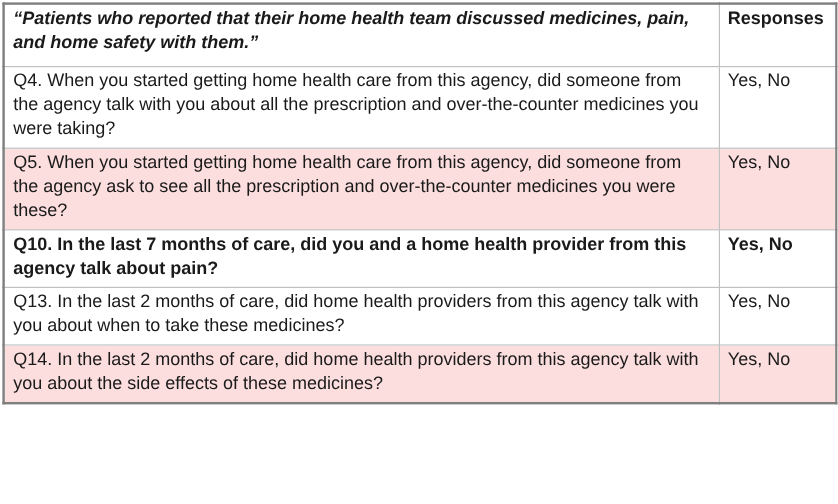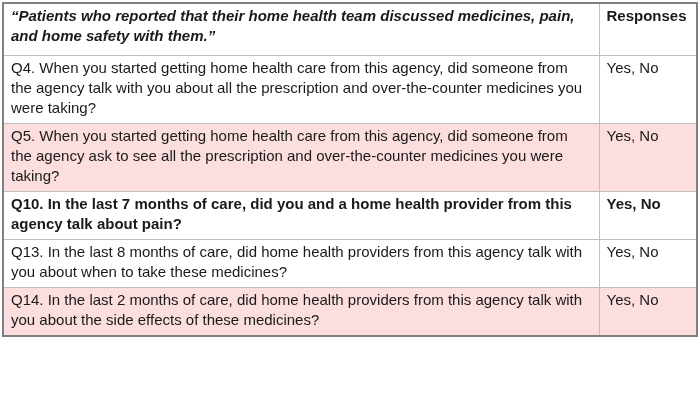--- a/index.html
+++ b/index.html
@@ -63,32 +63,32 @@
     </tr>
   </thead>
   <tbody id="table-body">
 
   <tr class="plain">
     <td class="question-cell">Q4. When you started getting home health care from this agency, did someone from the agency talk with you about all the prescription and over-the-counter medicines you were taking?</td>
     <td class="responses-cell">Yes, No</td>
   </tr>
 
   <tr class="shaded">
-    <td class="question-cell">Q5. When you started getting home health care from this agency, did someone from the agency ask to see all the prescription and over-the-counter medicines you were taking?</td>
+    <td class="question-cell">Q5. When you started getting home health care from this agency, did someone from the agency ask to see all the prescription and over-the-counter medicines you were these?</td>
     <td class="responses-cell">Yes, No</td>
   </tr>
 
   <tr class="plain bold">
     <td class="question-cell">Q10. In the last 7 months of care, did you and a home health provider from this agency talk about pain?</td>
     <td class="responses-cell">Yes, No</td>
   </tr>
 
 
   <tr class="plain">
-    <td class="question-cell">Q13. In the last 8 months of care, did home health providers from this agency talk with you about when to take these medicines?</td>
+    <td class="question-cell">Q13. In the last 2 months of care, did home health providers from this agency talk with you about when to take these medicines?</td>
     <td class="responses-cell">Yes, No</td>
   </tr>
 
   <tr class="shaded">
     <td class="question-cell">Q14. In the last 2 months of care, did home health providers from this agency talk with you about the side effects of these medicines?</td>
     <td class="responses-cell">Yes, No</td>
   </tr>
 </tbody>
 </table>
 

